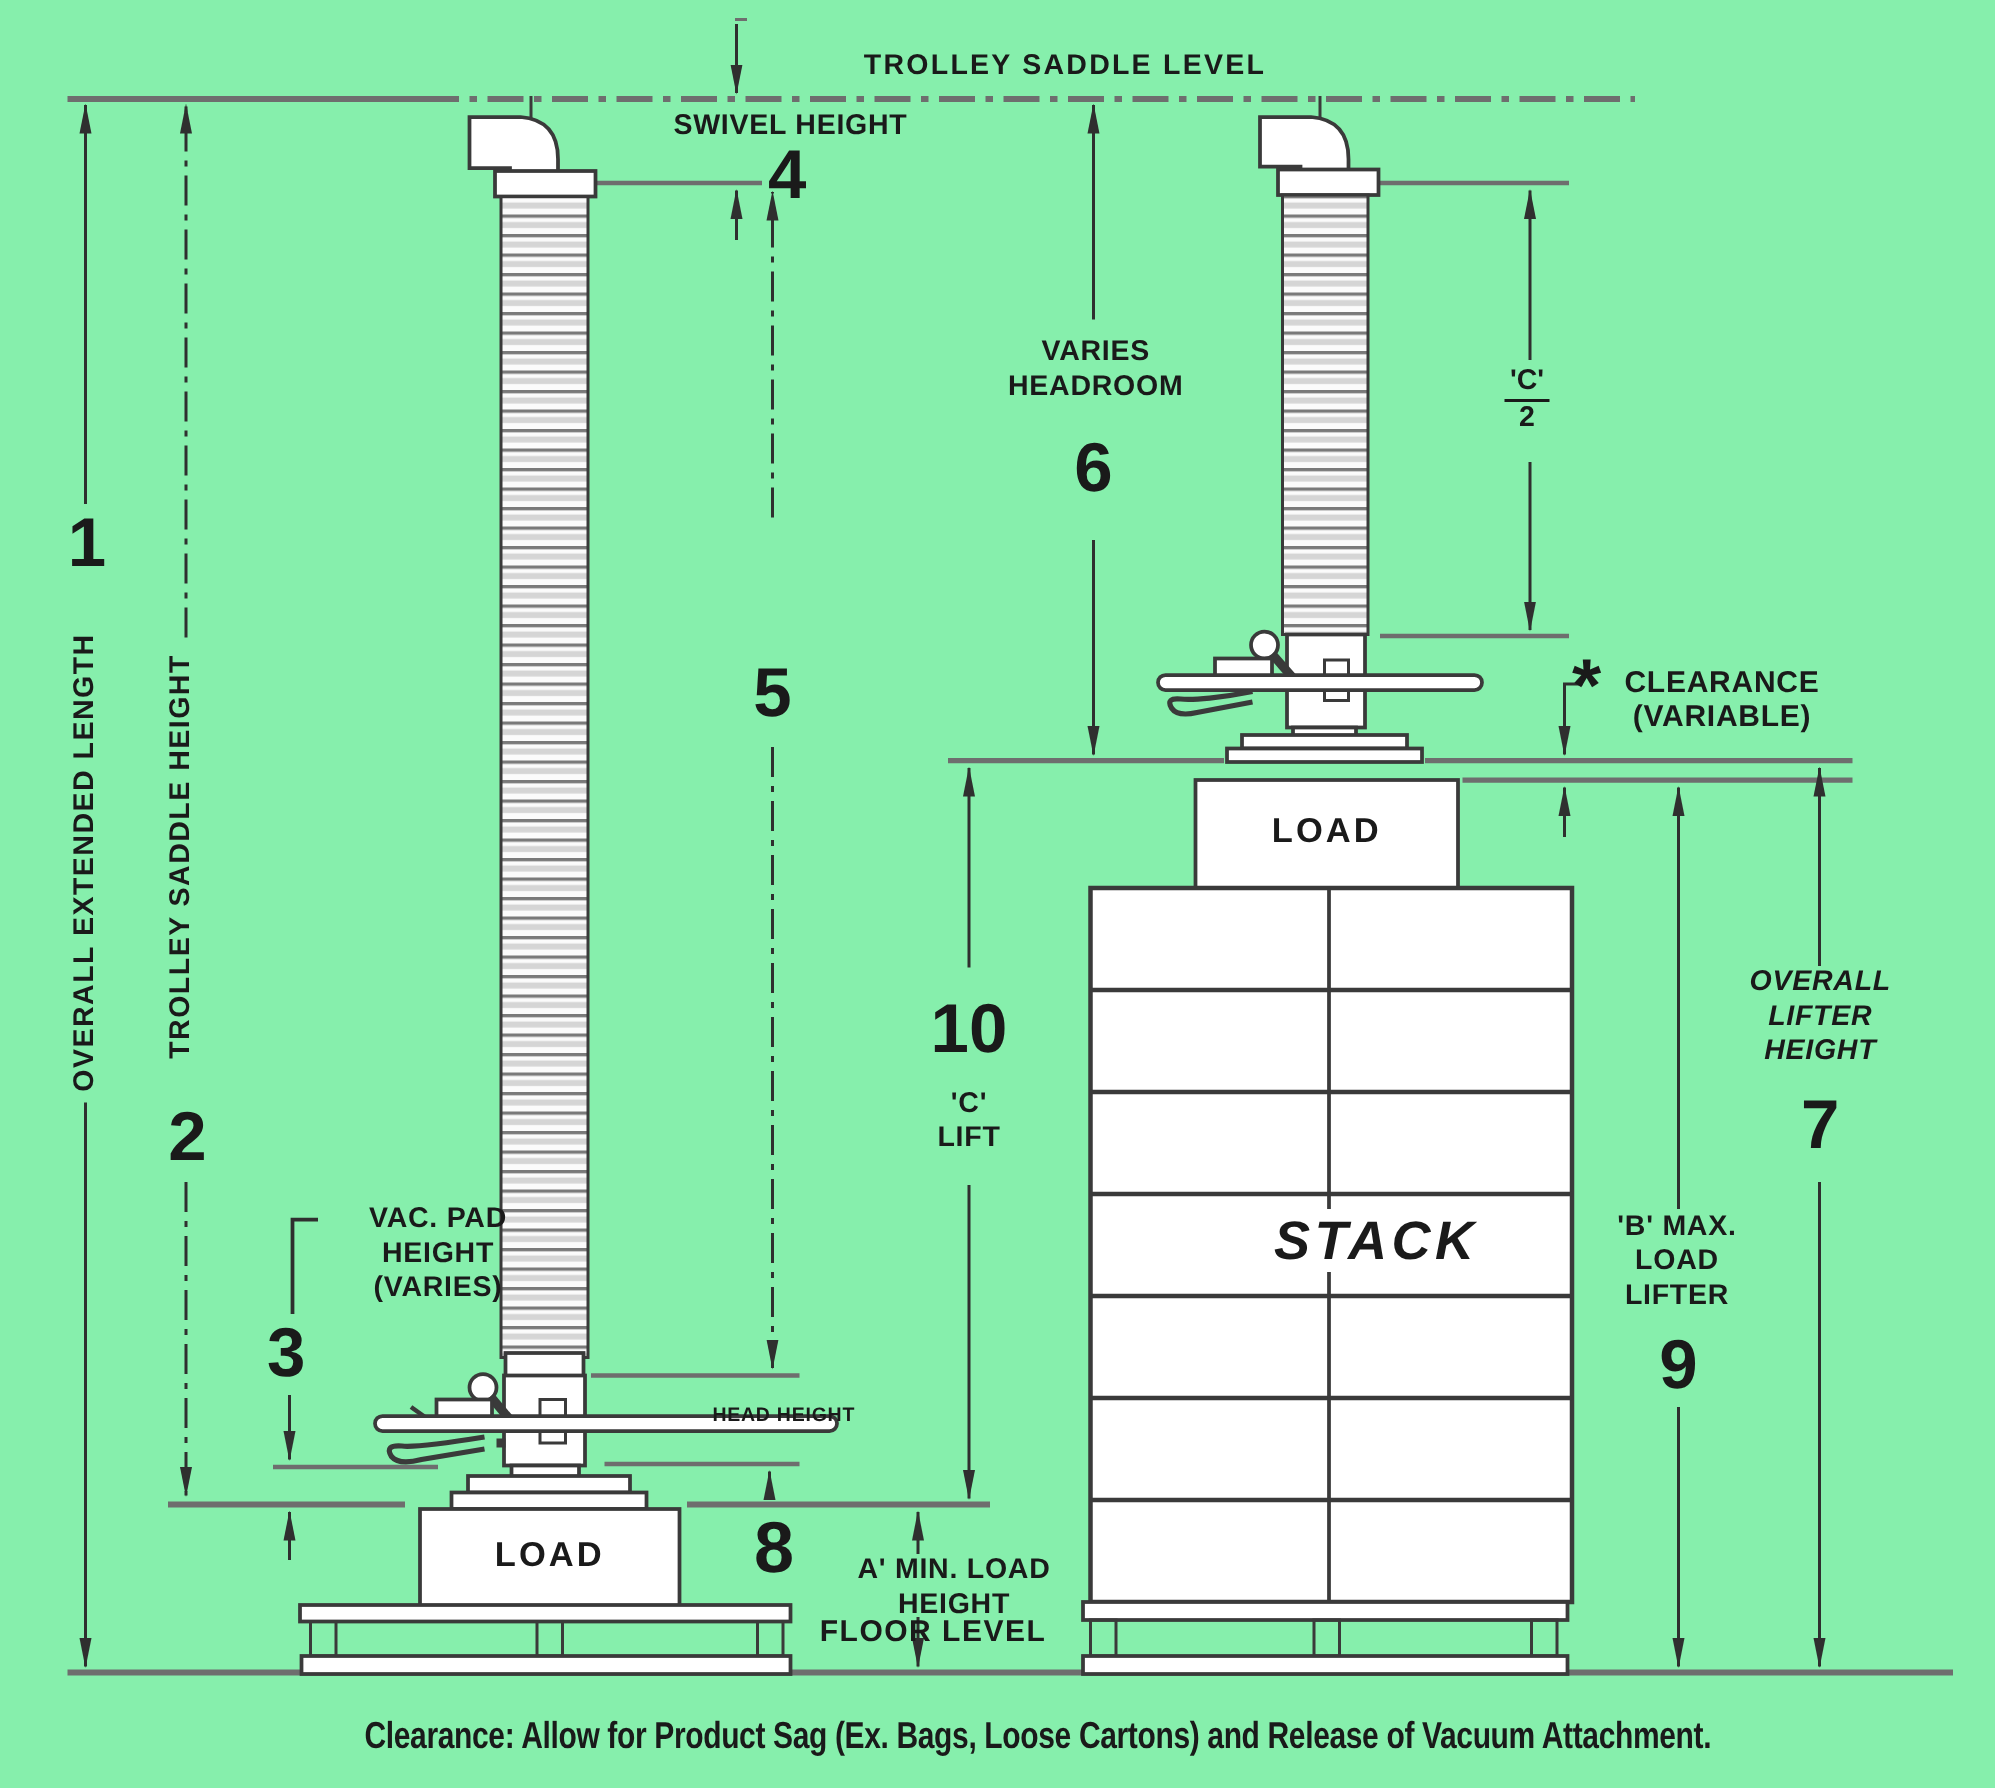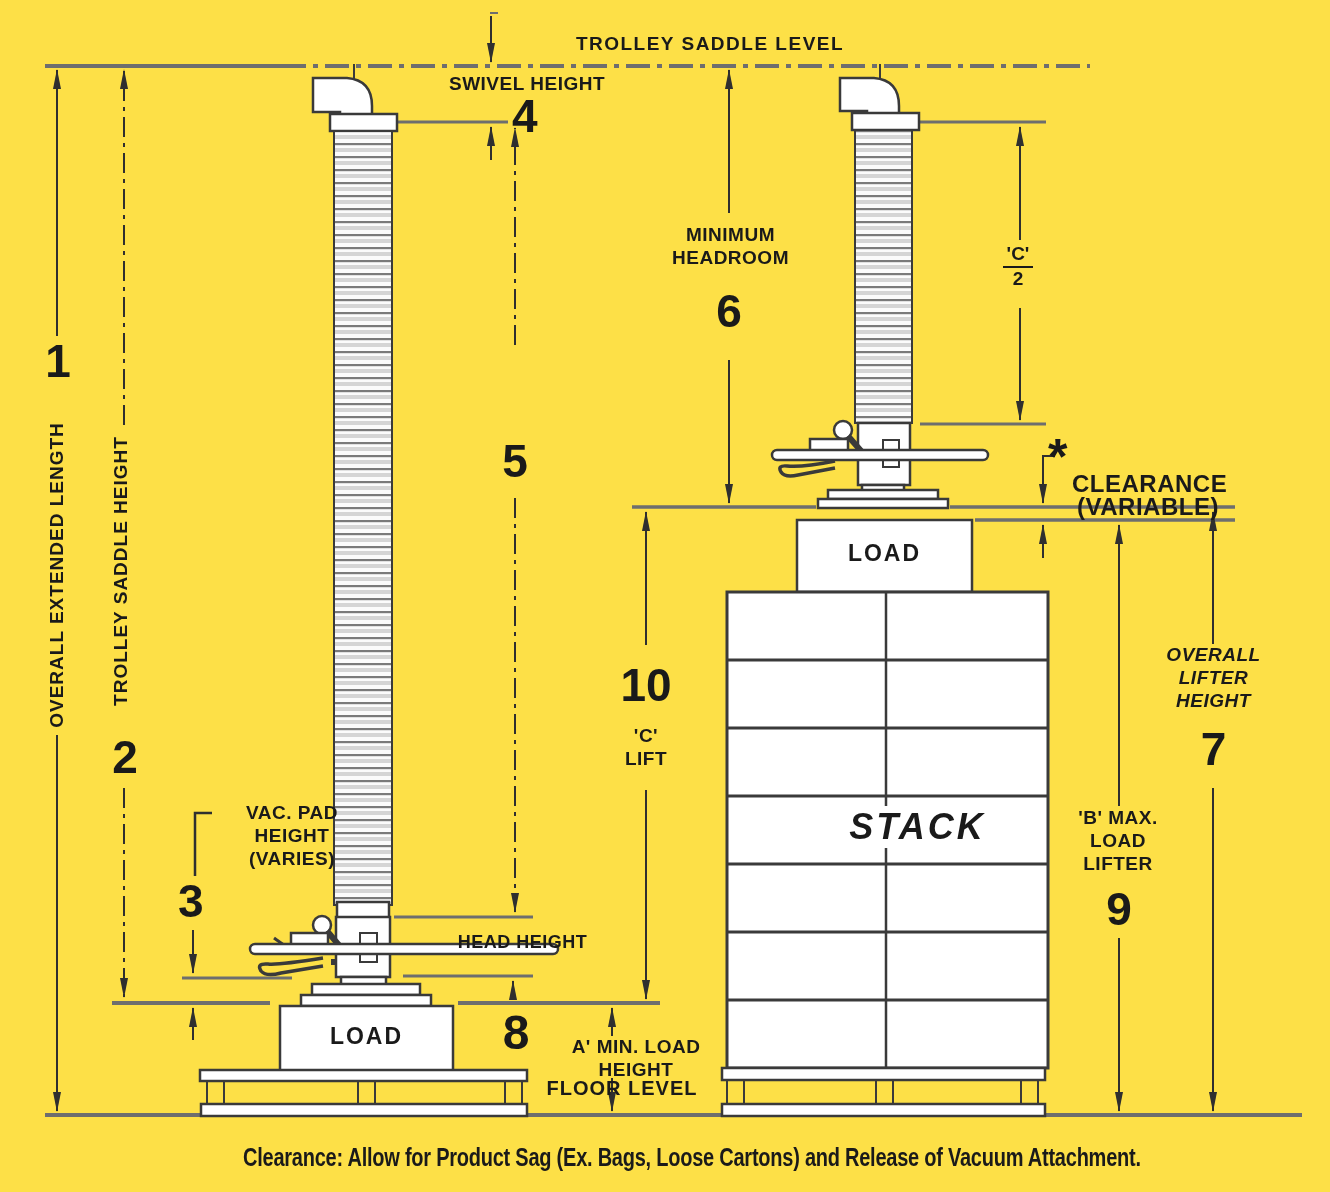--- a/index.html
+++ b/index.html
@@ -1,16 +1,16 @@
 <!DOCTYPE html>
 <html><head>
 <meta charset="utf-8">
 <style>
   html,body{margin:0;padding:0;background:#fff;}
-  .stage{position:relative;width:1330px;height:1192px;background:#fde047;
+  .stage{position:relative;width:1330px;height:1192px;background:#86efac;
          font-family:"Liberation Sans",sans-serif;color:#1a1a1a;overflow:hidden;}
   .stage svg{position:absolute;left:0;top:0;}
   .t{position:absolute;white-space:pre-line;text-align:center;font-weight:bold;
      font-size:19px;line-height:23px;letter-spacing:.5px;}
   .t.left{text-align:center;}
   .num{position:absolute;font-weight:bold;font-size:46px;line-height:46px;
        text-align:center;letter-spacing:0;}
   .vert{position:absolute;width:330px;height:26px;text-align:center;font-weight:bold;
         font-size:19px;line-height:26px;letter-spacing:1px;transform:rotate(-90deg);}
   .frac{position:absolute;display:flex;flex-direction:column;align-items:center;
@@ -163,53 +163,53 @@
     </g>
   </svg>
 
   <div class="t" style="left:555px;top:32px;width:310px;letter-spacing:1.5px;">TROLLEY SADDLE LEVEL</div>
 
   <div class="t" style="left:422px;top:72px;width:210px;">SWIVEL HEIGHT</div>
   <div class="num" style="left:512px;top:93px;width:50px;text-align:left;">4</div>
 
   <div class="num" style="left:490px;top:438px;width:50px;">5</div>
 
-  <div class="t" style="left:628px;top:223px;width:205px;">MINIMUM
+  <div class="t" style="left:628px;top:223px;width:205px;">VARIES
 HEADROOM</div>
   <div class="num" style="left:703px;top:288px;width:52px;">6</div>
 
   <div class="num" style="left:616px;top:662px;width:60px;">10</div>
   <div class="t" style="left:606px;top:724px;width:80px;">'C'
 LIFT</div>
 
   <div class="frac" style="left:998px;top:243px;width:40px;">
     <span class="fnum">'C'</span>
     <span>2</span>
   </div>
 
   <div class="star" style="left:1048px;top:432px;">*</div>
-  <div class="t" style="left:1072px;top:473px;width:152px;font-size:24px;line-height:22.5px;">CLEARANCE
+  <div class="t" style="left:1072px;top:444px;width:152px;font-size:20px;line-height:22.5px;">CLEARANCE
 (VARIABLE)</div>
 
   <div class="t" style="left:1146px;top:643px;width:135px;font-style:italic;">OVERALL
 LIFTER
 HEIGHT</div>
   <div class="num" style="left:1186px;top:726px;width:55px;">7</div>
 
   <div class="t" style="left:1056px;top:806px;width:124px;">'B' MAX.
 LOAD
 LIFTER</div>
   <div class="num" style="left:1094px;top:886px;width:50px;">9</div>
 
   <div class="t left" style="left:217px;top:801px;width:150px;">VAC. PAD
 HEIGHT
 (VARIES)</div>
   <div class="num" style="left:178px;top:878px;width:44px;text-align:left;">3</div>
 
-  <div class="t" style="left:430px;top:931px;width:185px;font-size:18px;">HEAD HEIGHT</div>
+  <div class="t" style="left:430px;top:931px;width:185px;font-size:13px;">HEAD HEIGHT</div>
 
   <div class="num" style="left:494px;top:1010px;width:44px;font-size:48px;">8</div>
   <div class="t" style="left:556px;top:1035px;width:160px;">A' MIN. LOAD
 HEIGHT</div>
 
   <div class="vert" style="left:-108px;top:562px;">OVERALL EXTENDED LENGTH</div>
   <div class="num" style="left:40px;top:338px;width:36px;">1</div>
 
   <div class="vert" style="left:-44px;top:558px;width:330px;">TROLLEY SADDLE HEIGHT</div>
   <div class="num" style="left:106px;top:734px;width:38px;">2</div>

